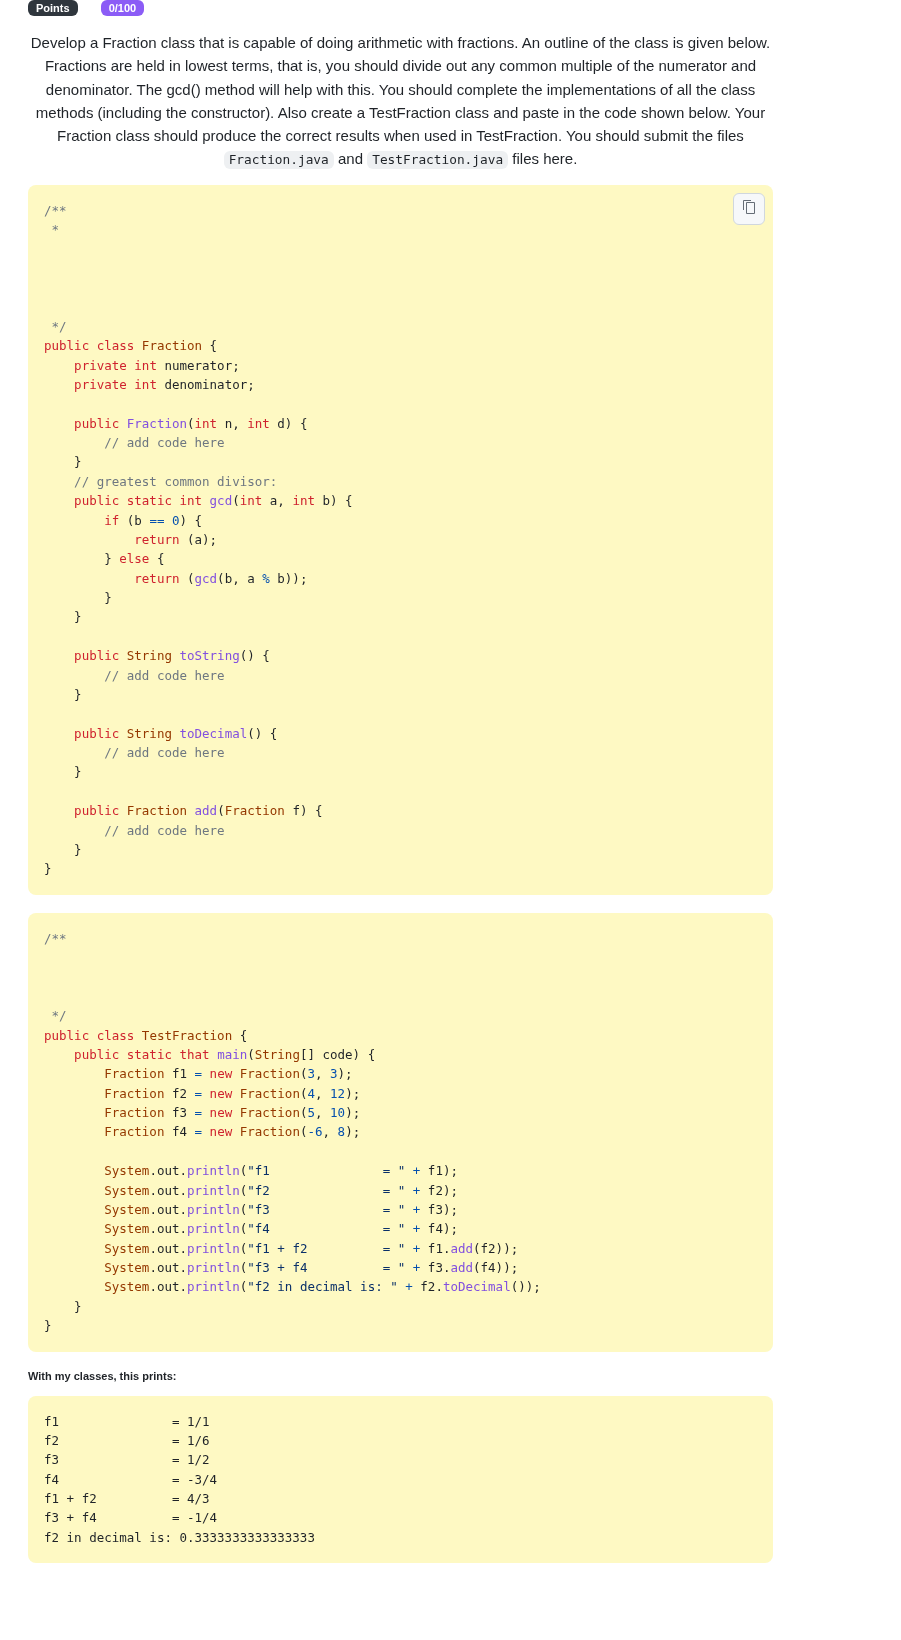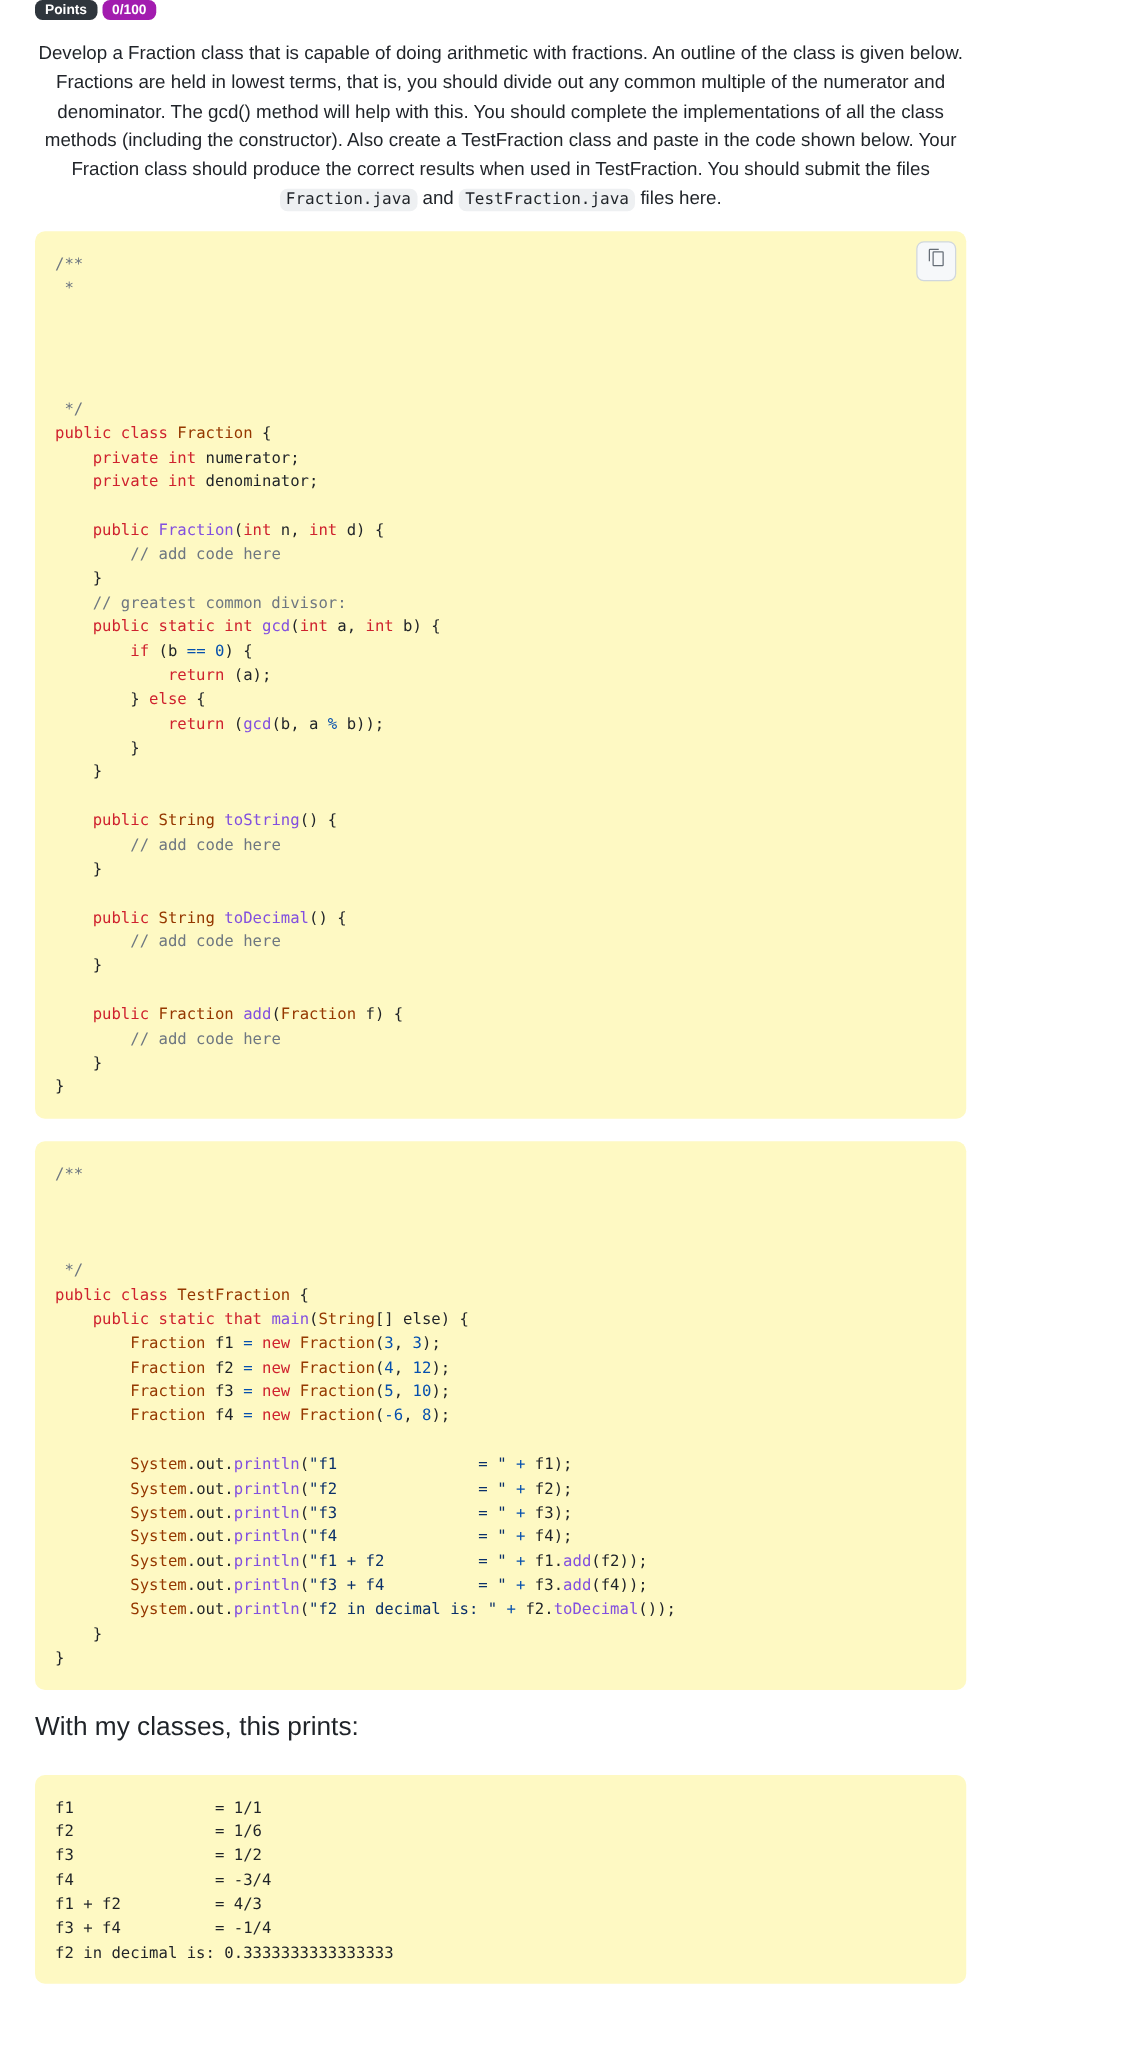--- a/index.html
+++ b/index.html
@@ -22,21 +22,21 @@
   }
   .badge {
     display: inline-block;
     border-radius: 6px;
     padding: 2px 8px;
     font-size: 11px;
     font-weight: 600;
     color: #fff;
   }
   .badge-dark { background: #2f363d; }
-  .badge-teal { background: #a21caf; }
+  .badge-teal { background: #8b5cf6; margin-left: 19px; }
 
 
   .prose {
     font-size: 15px;
     line-height: 1.55;
     margin-bottom: 14px;
     text-align: center;
   }
   .prose code.inline {
     font-family: ui-monospace, SFMono-Regular, Menlo, Consolas, monospace;
@@ -85,22 +85,23 @@
   .tok-comment { color: #6e7781; }
   .tok-key     { color: #cf222e; }
   .tok-cls     { color: #953800; }  
   .tok-fn      { color: #8250df; }  
   .tok-num     { color: #0550ae; }
   .tok-str     { color: #0a3069; }
   .tok-op      { color: #0550ae; }
   .tok-plain   { color: #1f2328; }
 
   .subhead {
-    font-size: 21px;
-    margin: 12px 0 26px 0;
+    font-size: 11px;
+    margin: 12px 0 14px 0;
+    font-weight: bold;
   }
 </style>
 </head>
 <body>
 
 <div class="page">
 
   <div class="badge-row">
     <span class="badge badge-dark">Points</span>
     <span class="badge badge-teal">0/100</span>
@@ -160,21 +161,21 @@
 </pre>
   </div>
 
   <div class="code-block">
     <pre><span class="tok-comment">/**</span>
 
 
 
 <span class="tok-comment"> */</span>
 <span class="tok-key">public</span><span class="tok-plain"> </span><span class="tok-key">class</span><span class="tok-plain"> </span><span class="tok-cls">TestFraction</span><span class="tok-plain"> {</span>
-<span class="tok-plain">    </span><span class="tok-key">public</span><span class="tok-plain"> </span><span class="tok-key">static</span><span class="tok-plain"> </span><span class="tok-key">that</span><span class="tok-plain"> </span><span class="tok-fn">main</span><span class="tok-plain">(</span><span class="tok-cls">String</span><span class="tok-plain">[] else) {</span>
+<span class="tok-plain">    </span><span class="tok-key">public</span><span class="tok-plain"> </span><span class="tok-key">static</span><span class="tok-plain"> </span><span class="tok-key">that</span><span class="tok-plain"> </span><span class="tok-fn">main</span><span class="tok-plain">(</span><span class="tok-cls">String</span><span class="tok-plain">[] code) {</span>
 <span class="tok-plain">        </span><span class="tok-cls">Fraction</span><span class="tok-plain"> f1 </span><span class="tok-op">=</span><span class="tok-plain"> </span><span class="tok-key">new</span><span class="tok-plain"> </span><span class="tok-cls">Fraction</span><span class="tok-plain">(</span><span class="tok-num">3</span><span class="tok-plain">, </span><span class="tok-num">3</span><span class="tok-plain">);</span>
 <span class="tok-plain">        </span><span class="tok-cls">Fraction</span><span class="tok-plain"> f2 </span><span class="tok-op">=</span><span class="tok-plain"> </span><span class="tok-key">new</span><span class="tok-plain"> </span><span class="tok-cls">Fraction</span><span class="tok-plain">(</span><span class="tok-num">4</span><span class="tok-plain">, </span><span class="tok-num">12</span><span class="tok-plain">);</span>
 <span class="tok-plain">        </span><span class="tok-cls">Fraction</span><span class="tok-plain"> f3 </span><span class="tok-op">=</span><span class="tok-plain"> </span><span class="tok-key">new</span><span class="tok-plain"> </span><span class="tok-cls">Fraction</span><span class="tok-plain">(</span><span class="tok-num">5</span><span class="tok-plain">, </span><span class="tok-num">10</span><span class="tok-plain">);</span>
 <span class="tok-plain">        </span><span class="tok-cls">Fraction</span><span class="tok-plain"> f4 </span><span class="tok-op">=</span><span class="tok-plain"> </span><span class="tok-key">new</span><span class="tok-plain"> </span><span class="tok-cls">Fraction</span><span class="tok-plain">(</span><span class="tok-op">-</span><span class="tok-num">6</span><span class="tok-plain">, </span><span class="tok-num">8</span><span class="tok-plain">);</span>
 
 <span class="tok-plain">        </span><span class="tok-cls">System</span><span class="tok-plain">.out.</span><span class="tok-fn">println</span><span class="tok-plain">(</span><span class="tok-str">"f1               = "</span><span class="tok-plain"> </span><span class="tok-op">+</span><span class="tok-plain"> f1);</span>
 <span class="tok-plain">        </span><span class="tok-cls">System</span><span class="tok-plain">.out.</span><span class="tok-fn">println</span><span class="tok-plain">(</span><span class="tok-str">"f2               = "</span><span class="tok-plain"> </span><span class="tok-op">+</span><span class="tok-plain"> f2);</span>
 <span class="tok-plain">        </span><span class="tok-cls">System</span><span class="tok-plain">.out.</span><span class="tok-fn">println</span><span class="tok-plain">(</span><span class="tok-str">"f3               = "</span><span class="tok-plain"> </span><span class="tok-op">+</span><span class="tok-plain"> f3);</span>
 <span class="tok-plain">        </span><span class="tok-cls">System</span><span class="tok-plain">.out.</span><span class="tok-fn">println</span><span class="tok-plain">(</span><span class="tok-str">"f4               = "</span><span class="tok-plain"> </span><span class="tok-op">+</span><span class="tok-plain"> f4);</span>
 <span class="tok-plain">        </span><span class="tok-cls">System</span><span class="tok-plain">.out.</span><span class="tok-fn">println</span><span class="tok-plain">(</span><span class="tok-str">"f1 + f2          = "</span><span class="tok-plain"> </span><span class="tok-op">+</span><span class="tok-plain"> f1.</span><span class="tok-fn">add</span><span class="tok-plain">(f2));</span>

